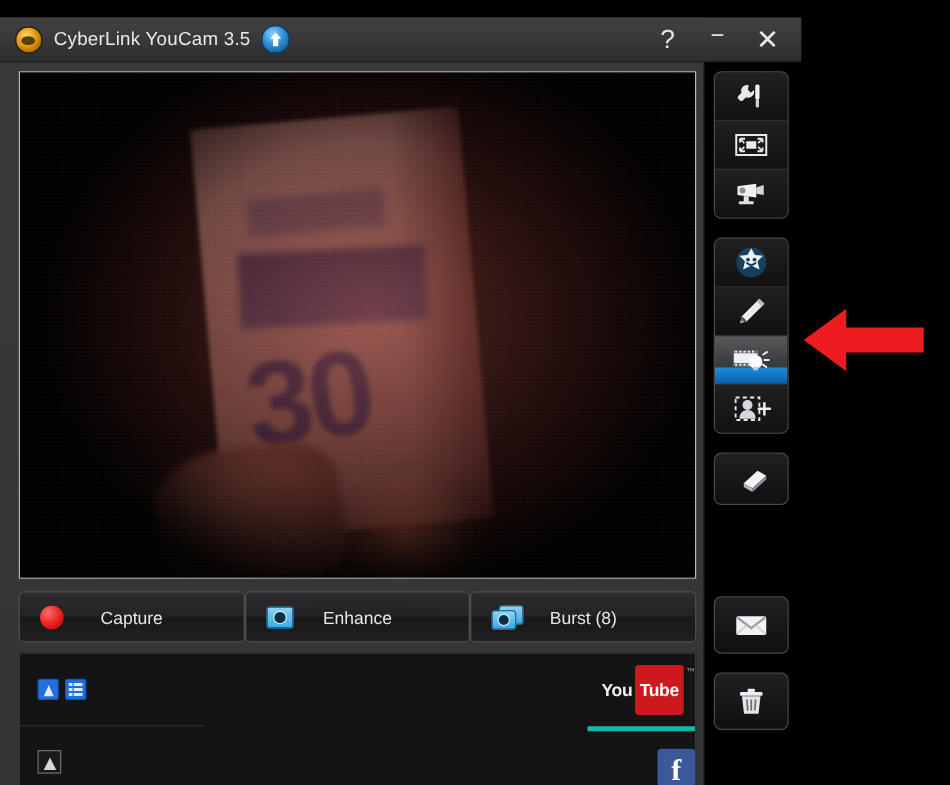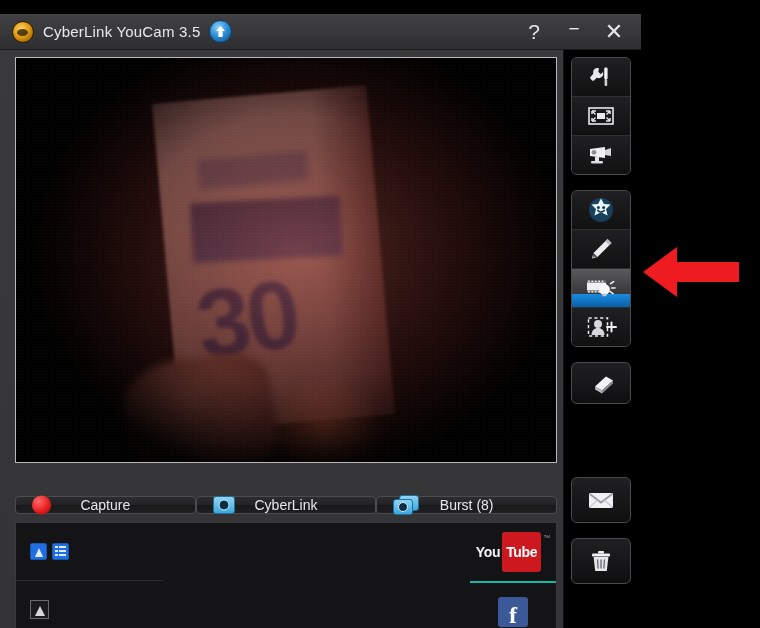--- a/index.html
+++ b/index.html
@@ -100,21 +100,21 @@
     background-image:
       radial-gradient(rgba(255,255,255,.22) .6px, transparent .7px),
       radial-gradient(rgba(0,0,0,.3) .6px, transparent .7px);
     background-size:3px 3px, 4px 4px;
     background-position:0 0, 1px 2px;
   }
 
   
   .capture-row{
     position:absolute;left:15px;top:459px;width:542px;height:41px;
-    display:flex;gap:0;align-items:flex-end;
+    display:flex;gap:0;
   }
   .cap-btn{
     flex:1;border:1px solid #4c4c4f;border-radius:4px;
     background:linear-gradient(180deg,#2c2c2e 0%,#232325 48%,#181819 52%,#202022 100%);
     display:flex;align-items:center;justify-content:center;position:relative;
     cursor:pointer;box-sizing:border-box;
   }
   .cap-btn .cap-ico{position:absolute;left:16px;top:50%;transform:translateY(-50%);
     display:flex;align-items:center;}
   .cap-btn .cap-label{color:#e7e7ea;font-size:14px;}
@@ -187,22 +187,22 @@
   }
   .thumb-ico::after{
     content:"";position:absolute;left:4px;bottom:2px;width:0;height:0;
     border-left:5px solid transparent;border-right:5px solid transparent;
     border-bottom:10px solid #d8d8da;
   }
   .share-col{
     position:absolute;right:0;top:0;width:86px;height:100%;
   }
   .share-cell{
-    height:58px;border-bottom:2px solid #14b8a6;
-    display:flex;align-items:center;justify-content:center;cursor:pointer;
+    height:58px;border-bottom:4px solid #14b8a6;
+    display:flex;align-items:center;justify-content:flex-end;cursor:pointer;
   }
   .yt{display:flex;align-items:center;gap:2px;}
   .yt-you{color:#f2f2f4;font-size:14px;font-weight:bold;letter-spacing:-.3px;}
   .yt-tube{
     background:#cc181e;color:#fff;font-size:14px;font-weight:bold;
     padding:12px 4px;border-radius:3px;letter-spacing:-.3px;
   }
   .yt-tm{color:#9a9a9d;font-size:7px;align-self:flex-start;margin-top:2px;}
   .fb{
     width:30px;height:30px;background:#3b5998;border-radius:3px;
@@ -292,21 +292,21 @@
       <div class="cap-btn">
         <span class="cap-ico">
             <span class="reddot"></span>
           </span>
         <span class="cap-label">Capture</span>
       </div>
       <div class="cap-btn">
         <span class="cap-ico">
             <span class="cam-ico"></span>
           </span>
-        <span class="cap-label">CyberLink</span>
+        <span class="cap-label">Enhance</span>
       </div>
       <div class="cap-btn">
         <span class="cap-ico">
           <span class="burst-ico">
               <span class="b1"></span>
               <span class="b2"></span>
             </span>
         </span>
         <span class="cap-label">Burst (8)</span>
       </div>

